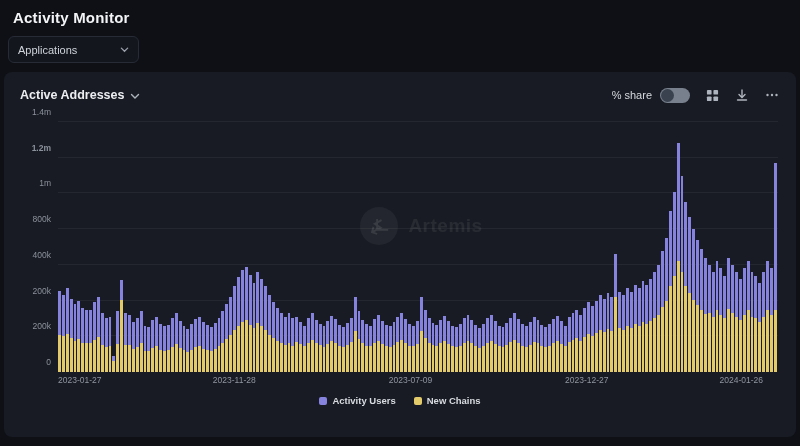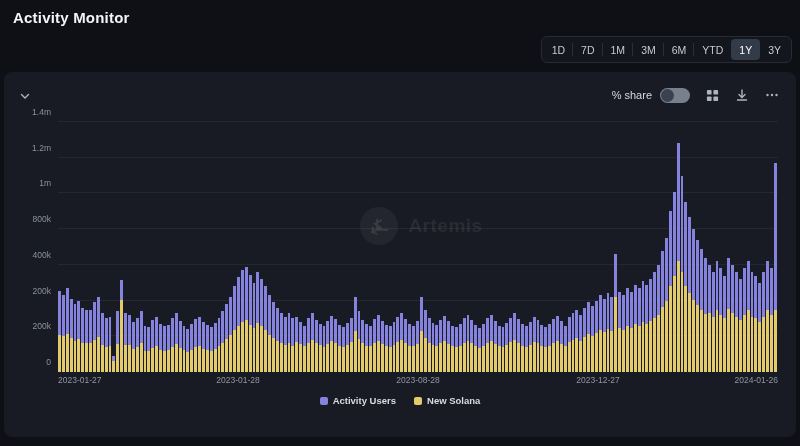--- a/index.html
+++ b/index.html
@@ -91,51 +91,50 @@
     position:absolute; left:42%; top:34%;
     display:flex; align-items:center; gap:10px; pointer-events:none;
   }
   .wm-circle {
     width:38px; height:38px; border-radius:50%; background:rgba(255,255,255,0.05);
     display:flex; align-items:center; justify-content:center;
     color:rgba(255,255,255,0.10); font-size:20px; font-weight:bold;
   }
   .wm-text { font-size:19px; font-weight:bold; letter-spacing:.5px; color:rgba(255,255,255,0.07); }
 
-  .x-axis { position:relative; margin-left:38px; margin-right:2px; height:14px; margin-top:3px; }
+  .x-axis { position:relative; margin-left:38px; margin-right:17px; height:14px; margin-top:3px; }
   .x-tick { position:absolute; top:0; font-size:8.5px; color:#9096a0; white-space:nowrap; }
 
   .legend { display:flex; justify-content:center; align-items:center; gap:18px; margin-top:6px; }
   .legend-item { display:flex; align-items:center; gap:5px; cursor:pointer; }
   .legend-swatch { width:8px; height:8px; border-radius:2px; }
   .legend-label { font-size:9.5px; font-weight:bold; color:#d8dbe0; }
 </style>
 </head>
 <body>
 
 <div class="app-header">
   <div class="app-title">Activity Monitor</div>
 </div>
 
 <div class="filter-row">
-  <div class="range-group">
-      <button class="range-btn">1D</button>
-      <button class="range-btn">7D</button>
-      <button class="range-btn">1M</button>
-      <button class="range-btn">3M</button>
-      <button class="range-btn">6M</button>
-      <button class="range-btn">YTD</button>
-      <button class="range-btn active">1Y</button>
-      <button class="range-btn">3Y</button>
-    </div>
+  <div class="dropdown dd-app">
+    <span class="dd-label">Applications</span>
+    <span class="chev">
+      <svg width="9" height="9" viewBox="0 0 10 10">
+          <path d="M1.5 3.5 L5 7 L8.5 3.5" fill="none" stroke="#9aa0ab" stroke-width="1.4" stroke-linecap="round"></path>
+        </svg>
+    </span>
+  </div>
 </div>
 
 <div class="panel">
   <div class="panel-header">
     <div class="metric">
+      <span class="metric-label">Active Addresses</span>
       <span class="chev">
         <svg width="10" height="10" viewBox="0 0 10 10">
             <path d="M1.5 3.5 L5 7 L8.5 3.5" fill="none" stroke="#aeb4bd" stroke-width="1.4" stroke-linecap="round"></path>
           </svg>
       </span>
     </div>
     <div class="panel-tools">
       <div class="share-wrap">
         <span class="share-label">% share</span>
         <span class="toggle">
@@ -922,33 +921,33 @@
     <div class="watermark">
       <span class="wm-circle">⍼</span>
       <span class="wm-text">Artemis</span>
     </div>
   <div class="y-tick" style="bottom: calc(0% + 0px);">0</div>
       <div class="y-tick" style="bottom: calc(14.2857% + 0px);">200k</div>
       <div class="y-tick" style="bottom: calc(28.5714% + 0px);">200k</div>
       <div class="y-tick" style="bottom: calc(42.8571% + 0px);">400k</div>
       <div class="y-tick" style="bottom: calc(57.1429% + 0px);">800k</div>
       <div class="y-tick" style="bottom: calc(71.4286% + 0px);">1m</div>
-      <div class="y-tick" style="bottom: calc(85.7143% + 0px);">1.2m</div>
+      <div class="y-tick" style="bottom: calc(85.7143% + 0px); font-weight: bold;">1.2m</div>
       <div class="y-tick" style="bottom: calc(100% + 0px);">1.4m</div>
     </div>
   <div class="x-axis" id="xaxis">
       <span class="x-tick" style="left: 0%; transform: none;">2023-01-27</span>
-      <span class="x-tick" style="left: 25%; transform: translateX(-50%);">2023-01-28</span>
-      <span class="x-tick" style="left: 50%; transform: translateX(-50%);">2023-08-28</span>
+      <span class="x-tick" style="left: 25%; transform: translateX(-50%);">2023-11-28</span>
+      <span class="x-tick" style="left: 50%; transform: translateX(-50%);">2023-07-09</span>
       <span class="x-tick" style="left: 75%; transform: translateX(-50%);">2023-12-27</span>
       <span class="x-tick" style="left: 100%; transform: translateX(-100%);">2024-01-26</span>
     </div>
   <div class="legend" id="legend">
       <div class="legend-item">
         <span class="legend-swatch" style="background: rgb(133, 131, 222);"></span>
         <span class="legend-label">Activity Users</span>
       </div>
       <div class="legend-item">
         <span class="legend-swatch" style="background: rgb(227, 203, 108);"></span>
-        <span class="legend-label">New Solana</span>
+        <span class="legend-label">New Chains</span>
       </div>
     </div>
 </div>
 
 </body></html>

